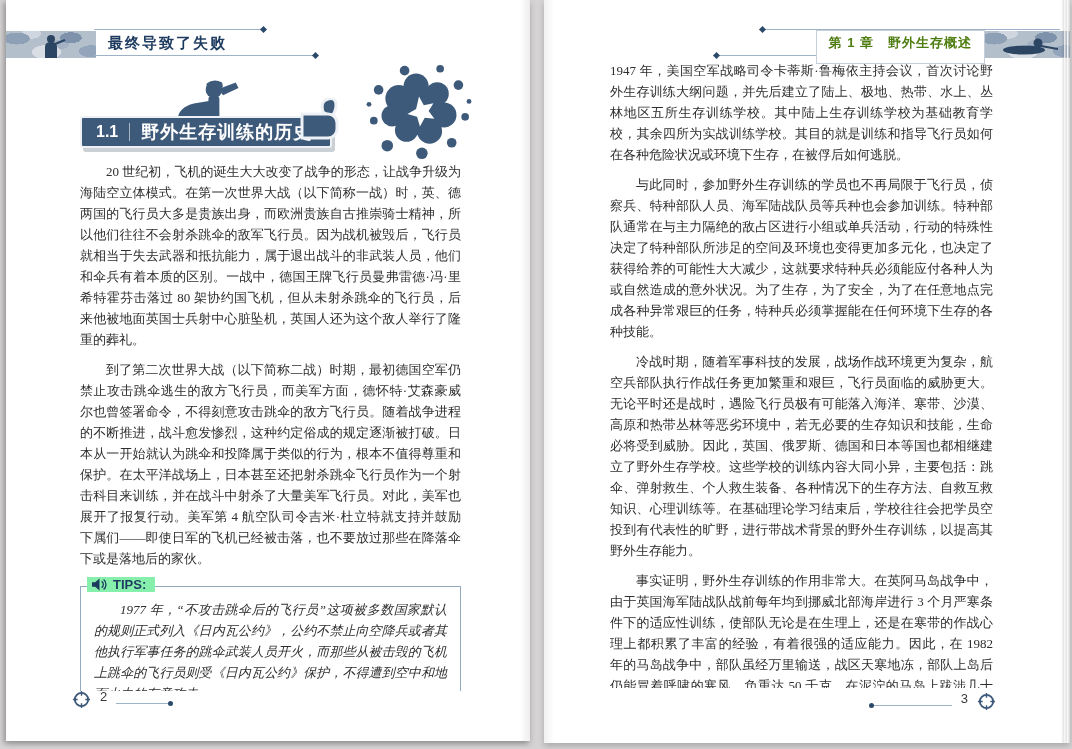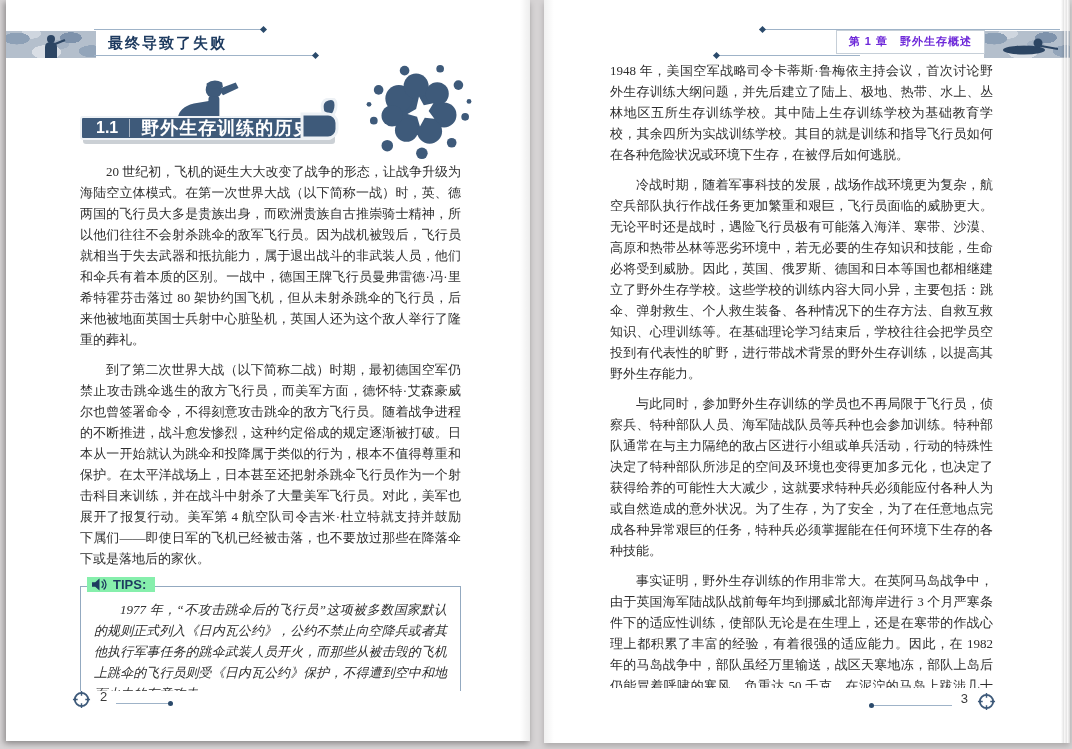--- a/index.html
+++ b/index.html
@@ -54,30 +54,30 @@
   }
   .hline.dot-right::after { right:-4px; }
   .hline.dot-left::before { left:-4px; }
   .header-title {
     position:absolute; font-family:"Liberation Sans","DejaVu Sans",sans-serif;
     font-weight:bold; font-size:15px; color:#1d3a5f; letter-spacing:2px;
     white-space:nowrap;
   }
   .header-title-box {
     position:absolute; top:2px; background:#fff; border:1px solid #c6cfd8;
-    padding:3px 12px 4px; font-family:"Liberation Sans","DejaVu Sans",sans-serif;
-    font-weight:bold; font-size:11px; color:#6d28d9; letter-spacing:1px;
+    padding:3px 12px 11px; font-family:"Liberation Sans","DejaVu Sans",sans-serif;
+    font-weight:bold; font-size:13px; color:#4d7c0f; letter-spacing:1px;
     white-space:nowrap; z-index:2;
   }
 
   
   .banner-zone { position:absolute; top:70px; left:0; width:100%; height:92px; }
   .salute-soldier { position:absolute; left:166px; top:8px; width:82px; height:42px; }
   .section-banner {
-    position:absolute; left:74px; top:46px; height:24px; z-index:1;
+    position:absolute; left:74px; top:46px; height:32px; z-index:1;
     display:flex; align-items:center; padding:0 18px 0 14px;
     background:#3e5a7a; border-radius:3px;
     border:2px solid #edf1f5;
     box-shadow:3px 4px 0 rgba(140,150,162,.45);
     color:#fff; font-family:"Liberation Sans","DejaVu Sans",sans-serif; white-space:nowrap;
   }
   .section-banner .num { font-size:16px; font-weight:bold; }
   .section-banner .sep { width:1px; height:18px; background:rgba(255,255,255,.55); margin:0 11px; }
   .section-banner .ttl { font-size:18px; font-weight:bold; letter-spacing:1px; }
   .thumb-icon { position:absolute; left:292px; top:28px; width:52px; height:48px; z-index:2; }
@@ -230,23 +230,23 @@
     <div class="camo" style="right:0; width:86px;">
       <svg style="left:12px; top:4px;" width="62" height="20" viewBox="0 0 62 20">
         <ellipse cx="28" cy="15" rx="21" ry="4.5" fill="#2c4563"></ellipse>
         <circle cx="42" cy="8" r="4.5" fill="#2c4563"></circle>
         <path d="M45 11 L62 14" stroke="#2c4563" stroke-width="2.2" fill="none"></path>
       </svg>
     </div>
   </div>
 
   <div class="body-col body-col-right">
-    <p>1948 年，美国空军战略司令卡蒂斯·鲁梅依主持会议，首次讨论野外生存训练大纲问题，并先后建立了陆上、极地、热带、水上、丛林地区五所生存训练学校。其中陆上生存训练学校为基础教育学校，其余四所为实战训练学校。其目的就是训练和指导飞行员如何在各种危险状况或环境下生存，在被俘后如何逃脱。</p>
+    <p>1947 年，美国空军战略司令卡蒂斯·鲁梅依主持会议，首次讨论野外生存训练大纲问题，并先后建立了陆上、极地、热带、水上、丛林地区五所生存训练学校。其中陆上生存训练学校为基础教育学校，其余四所为实战训练学校。其目的就是训练和指导飞行员如何在各种危险状况或环境下生存，在被俘后如何逃脱。</p>
+    <p class="indent">与此同时，参加野外生存训练的学员也不再局限于飞行员，侦察兵、特种部队人员、海军陆战队员等兵种也会参加训练。特种部队通常在与主力隔绝的敌占区进行小组或单兵活动，行动的特殊性决定了特种部队所涉足的空间及环境也变得更加多元化，也决定了获得给养的可能性大大减少，这就要求特种兵必须能应付各种人为或自然造成的意外状况。为了生存，为了安全，为了在任意地点完成各种异常艰巨的任务，特种兵必须掌握能在任何环境下生存的各种技能。</p>
     <p class="indent">冷战时期，随着军事科技的发展，战场作战环境更为复杂，航空兵部队执行作战任务更加繁重和艰巨，飞行员面临的威胁更大。无论平时还是战时，遇险飞行员极有可能落入海洋、寒带、沙漠、高原和热带丛林等恶劣环境中，若无必要的生存知识和技能，生命必将受到威胁。因此，英国、俄罗斯、德国和日本等国也都相继建立了野外生存学校。这些学校的训练内容大同小异，主要包括：跳伞、弹射救生、个人救生装备、各种情况下的生存方法、自救互救知识、心理训练等。在基础理论学习结束后，学校往往会把学员空投到有代表性的旷野，进行带战术背景的野外生存训练，以提高其野外生存能力。</p>
-    <p class="indent">与此同时，参加野外生存训练的学员也不再局限于飞行员，侦察兵、特种部队人员、海军陆战队员等兵种也会参加训练。特种部队通常在与主力隔绝的敌占区进行小组或单兵活动，行动的特殊性决定了特种部队所涉足的空间及环境也变得更加多元化，也决定了获得给养的可能性大大减少，这就要求特种兵必须能应付各种人为或自然造成的意外状况。为了生存，为了安全，为了在任意地点完成各种异常艰巨的任务，特种兵必须掌握能在任何环境下生存的各种技能。</p>
     <p class="indent">事实证明，野外生存训练的作用非常大。在英阿马岛战争中，由于英国海军陆战队战前每年均到挪威北部海岸进行 3 个月严寒条件下的适应性训练，使部队无论是在生理上，还是在寒带的作战心理上都积累了丰富的经验，有着很强的适应能力。因此，在 1982 年的马岛战争中，部队虽经万里输送，战区天寒地冻，部队上岛后仍能冒着呼啸的寒风，负重达 50 千克，在泥泞的马岛上跋涉几十千米，以旺盛的斗志保证了行动的胜利。而阿军则相反，由于他们缺乏这方面的训练，尽管是在家门口作战，有大多数人还是难以适应恶劣的气候，加之其他因素，战斗力大减，最终导致了失败。</p>
   </div>
 
   <div class="footer footer-right">
     <div class="footer-line wide dot-left"></div>
     <span class="page-num">3</span>
     <svg class="crosshair" viewBox="0 0 20 20">
       <circle cx="10" cy="10" r="7" fill="none" stroke="#3e5a7a" stroke-width="2"></circle>
       <path d="M10 1v5 M10 14v5 M1 10h5 M14 10h5" stroke="#3e5a7a" stroke-width="1.5" fill="none"></path>
     </svg>

